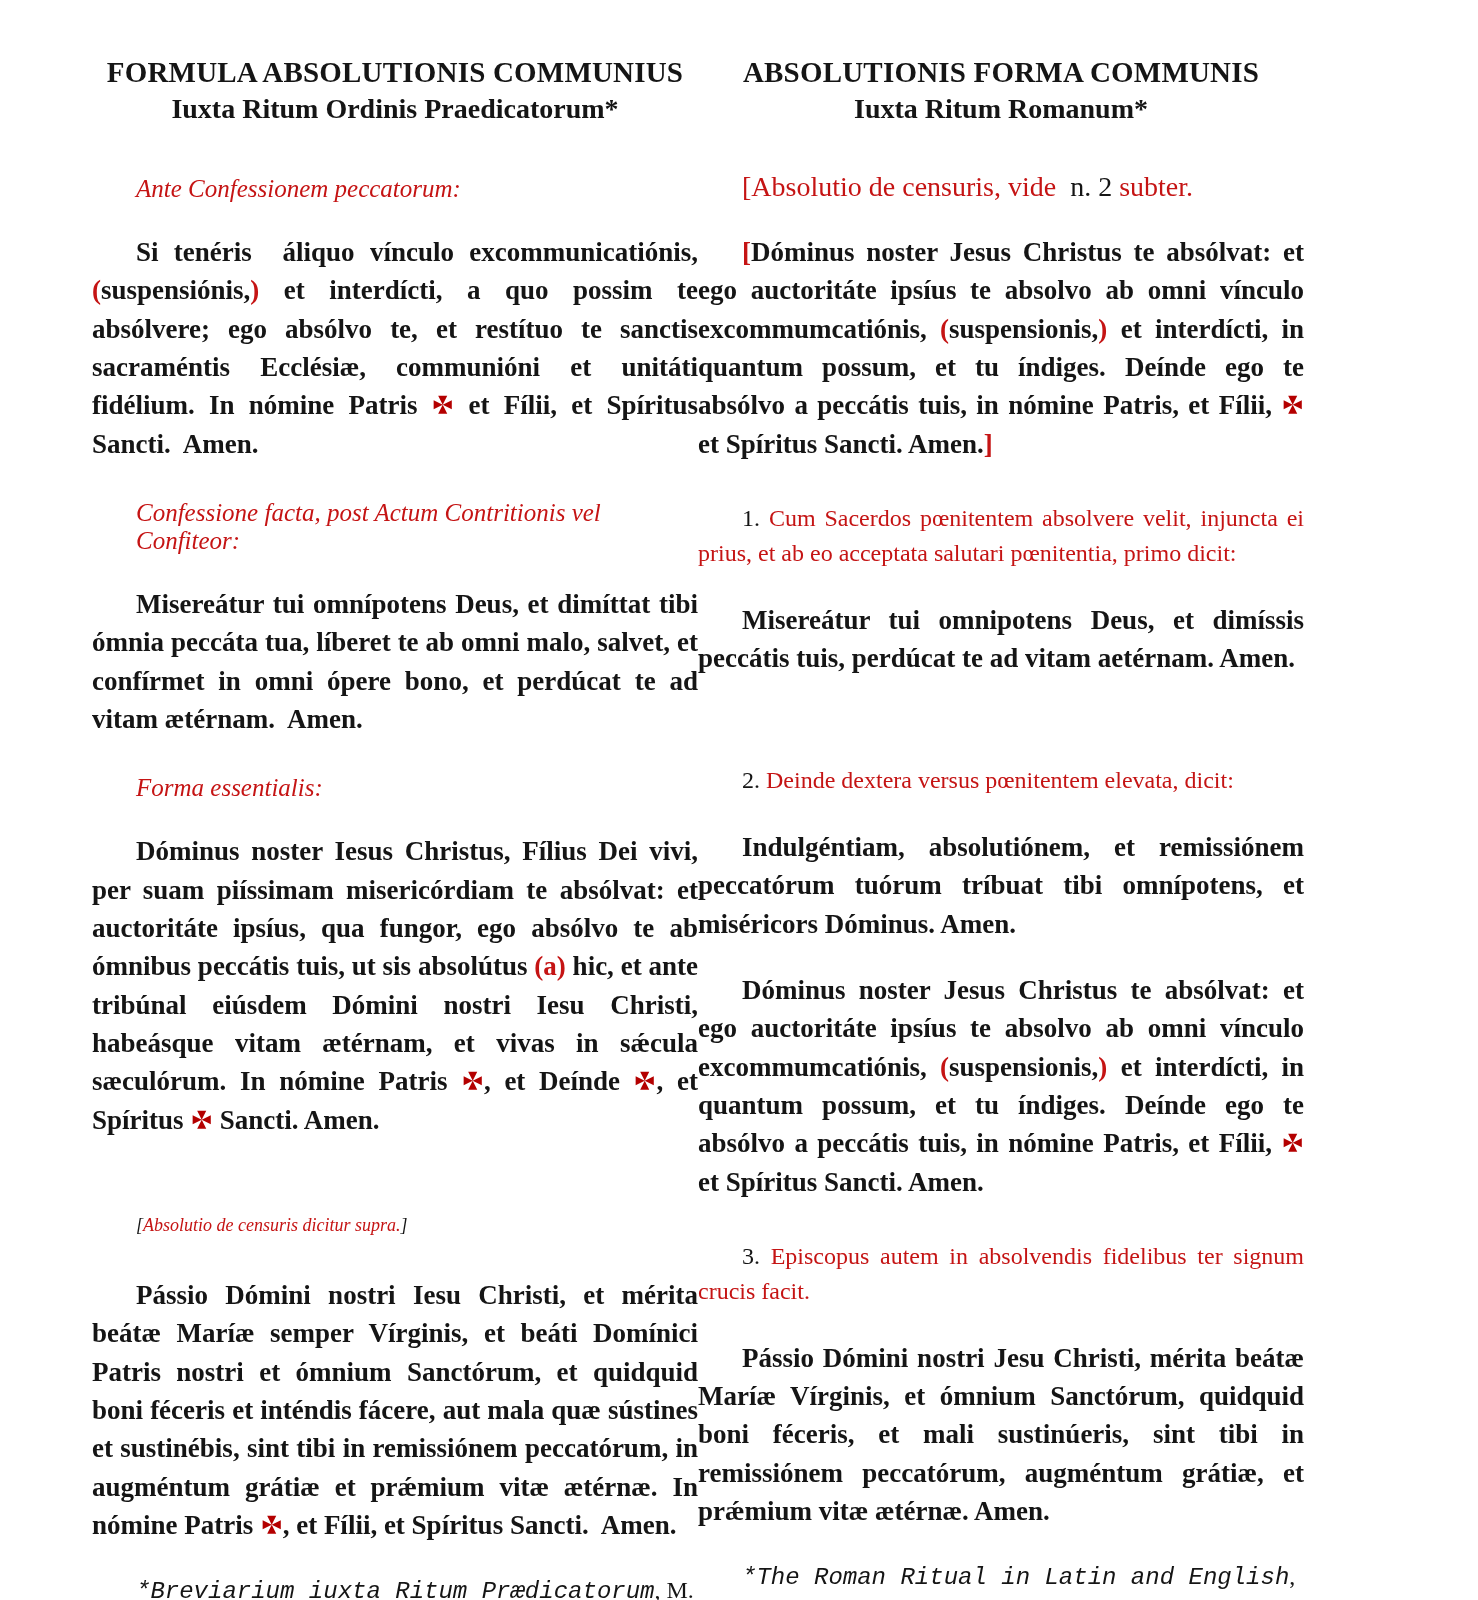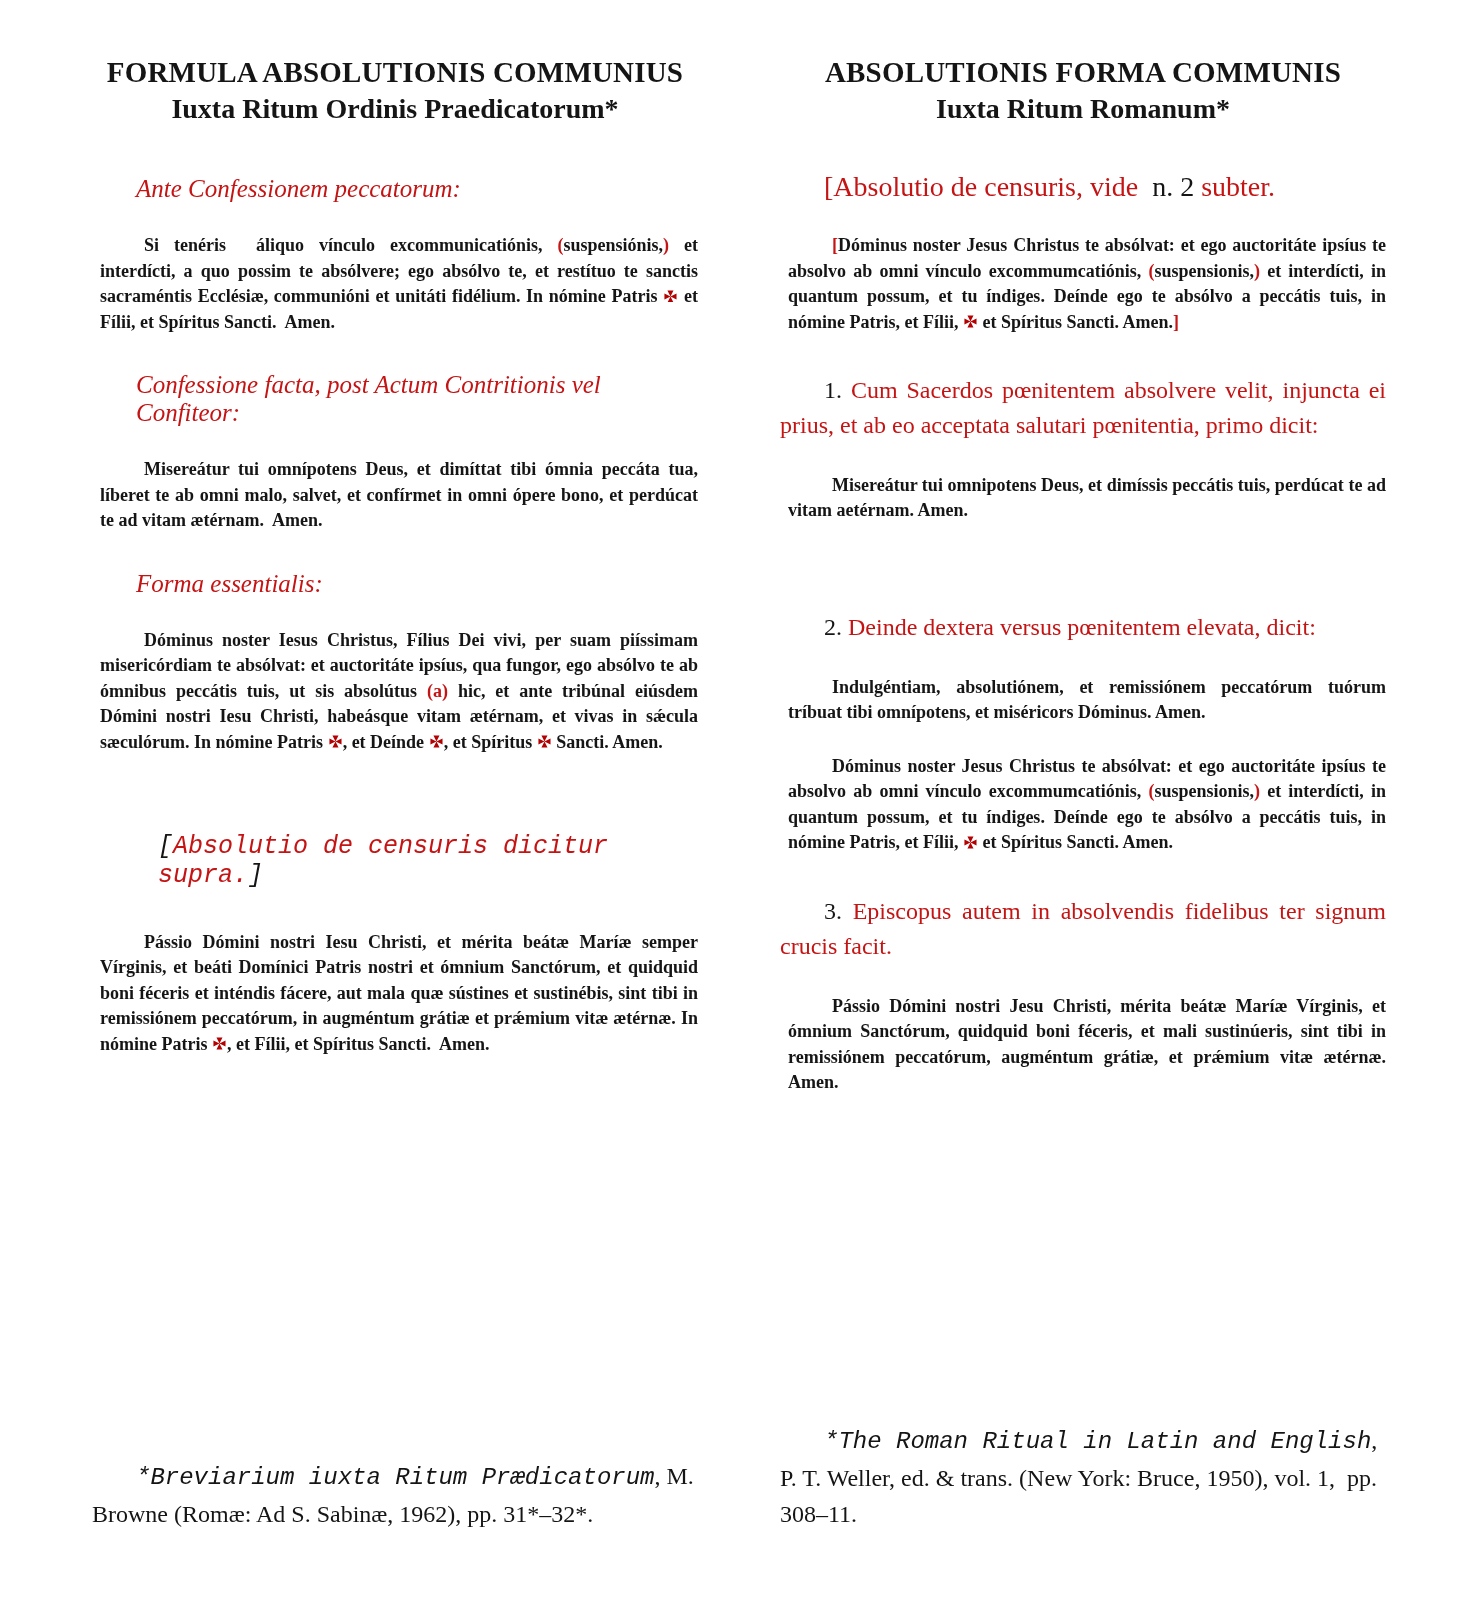--- a/index.html
+++ b/index.html
@@ -9,21 +9,20 @@
   html,body{margin:0;padding:0;}
   body{
     width:1478px;height:1600px;
     background:#ffffff;
     font-family:"Liberation Serif","DejaVu Serif",serif;
     color:var(--ink);
     overflow:hidden;
   }
   .page{
     display:flex;
-    gap:82px;
     padding:56px 92px 44px 92px;
     box-sizing:border-box;
     height:100%;
   }
   .col{
     flex:0 0 606px;
     width:606px;
     display:flex;
     flex-direction:column;
   }
@@ -36,40 +35,39 @@
     font-weight:bold;
     margin:0;
     letter-spacing:.2px;
   }
   .col-subtitle{
     font-size:28px;
     font-weight:bold;
     margin:4px 0 0 0;
   }
   .para{
-    font-size:18px;
+    font-size:27px;
     font-weight:bold;
     line-height:1.42;
     text-align:justify;
     text-indent:44px;
-    margin:0 0 28px 8px;
+    margin:0 0 28px 0;
     color:var(--ink);
   }
   .rubric{
     font-size:25px;
     font-style:italic;
     color:var(--red);
     margin:8px 0 30px 44px;
   }
   .rubric-bracket{
-    font-size:25px;
+    font-size:18px;
     font-style:italic;
     color:var(--red);
-    margin:48px 0 40px 66px;
-    font-family:Liberation Mono, monospace;
+    margin:48px 0 40px 44px;
   }
   .rubric-line{
     font-size:28px;
     color:var(--red);
     margin:4px 0 30px 0;
     text-indent:44px;
   }
   .rubric-num{
     font-size:24px;
     color:var(--red);

